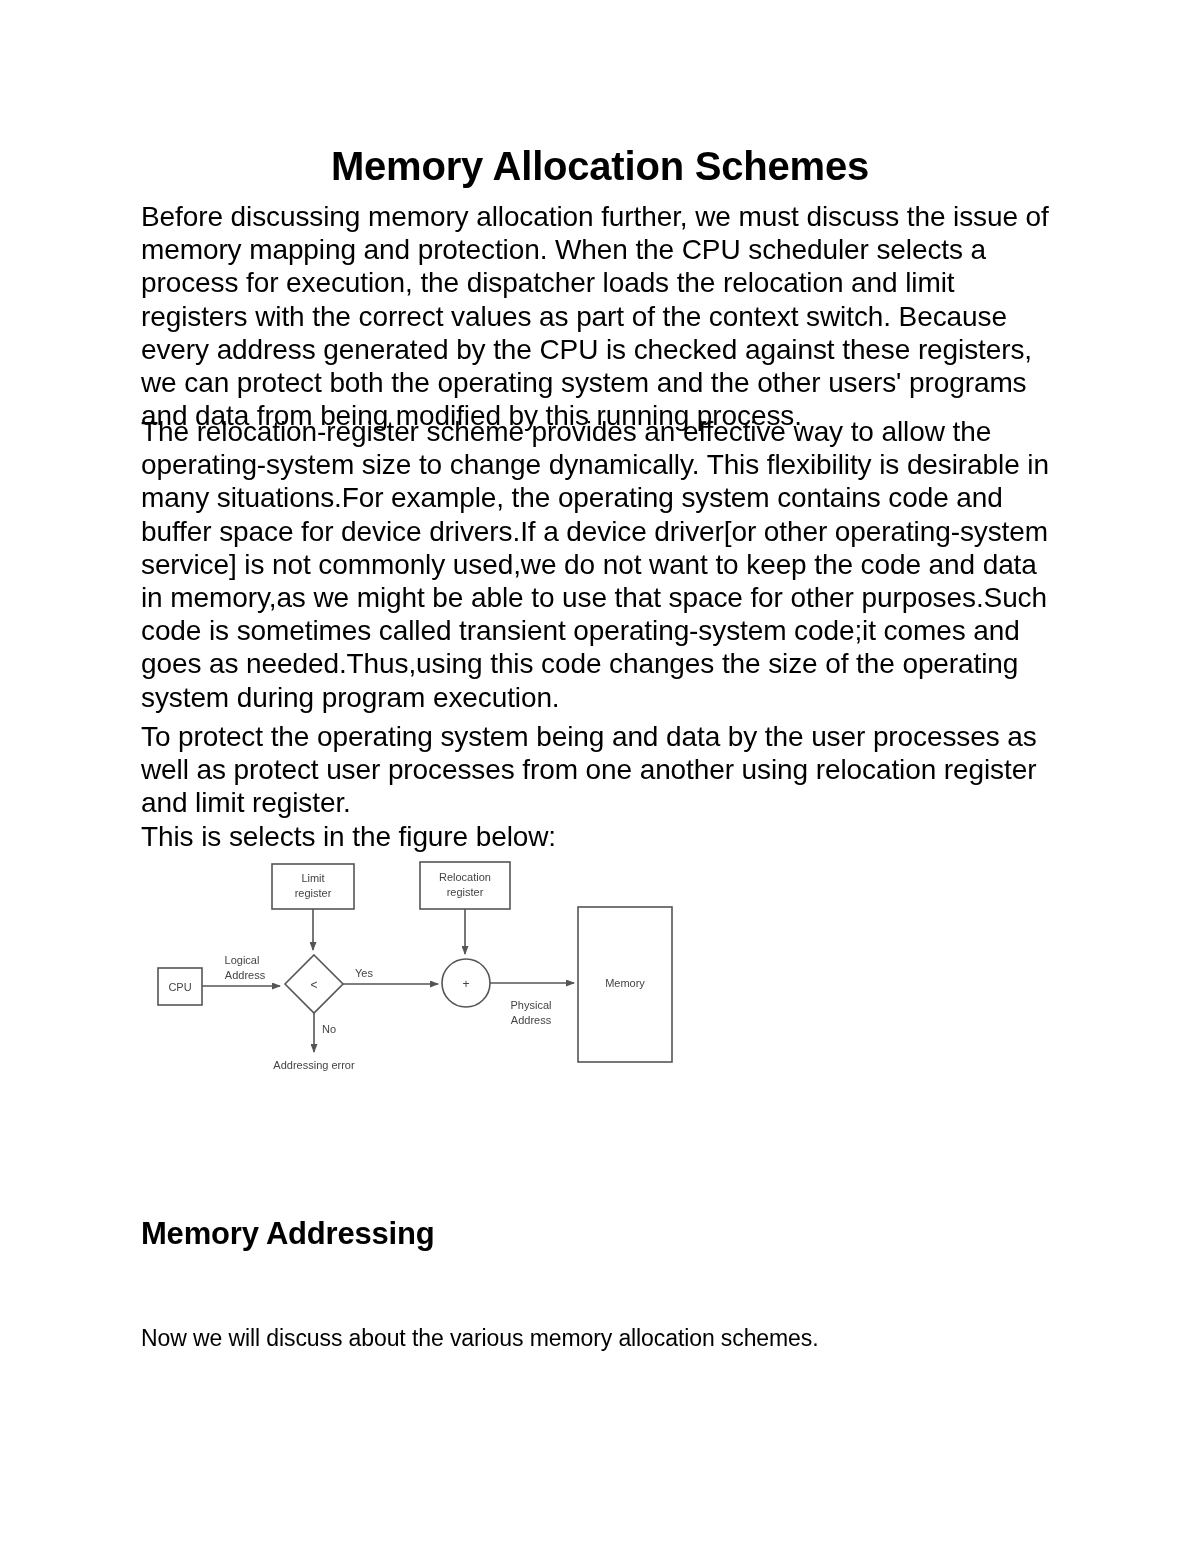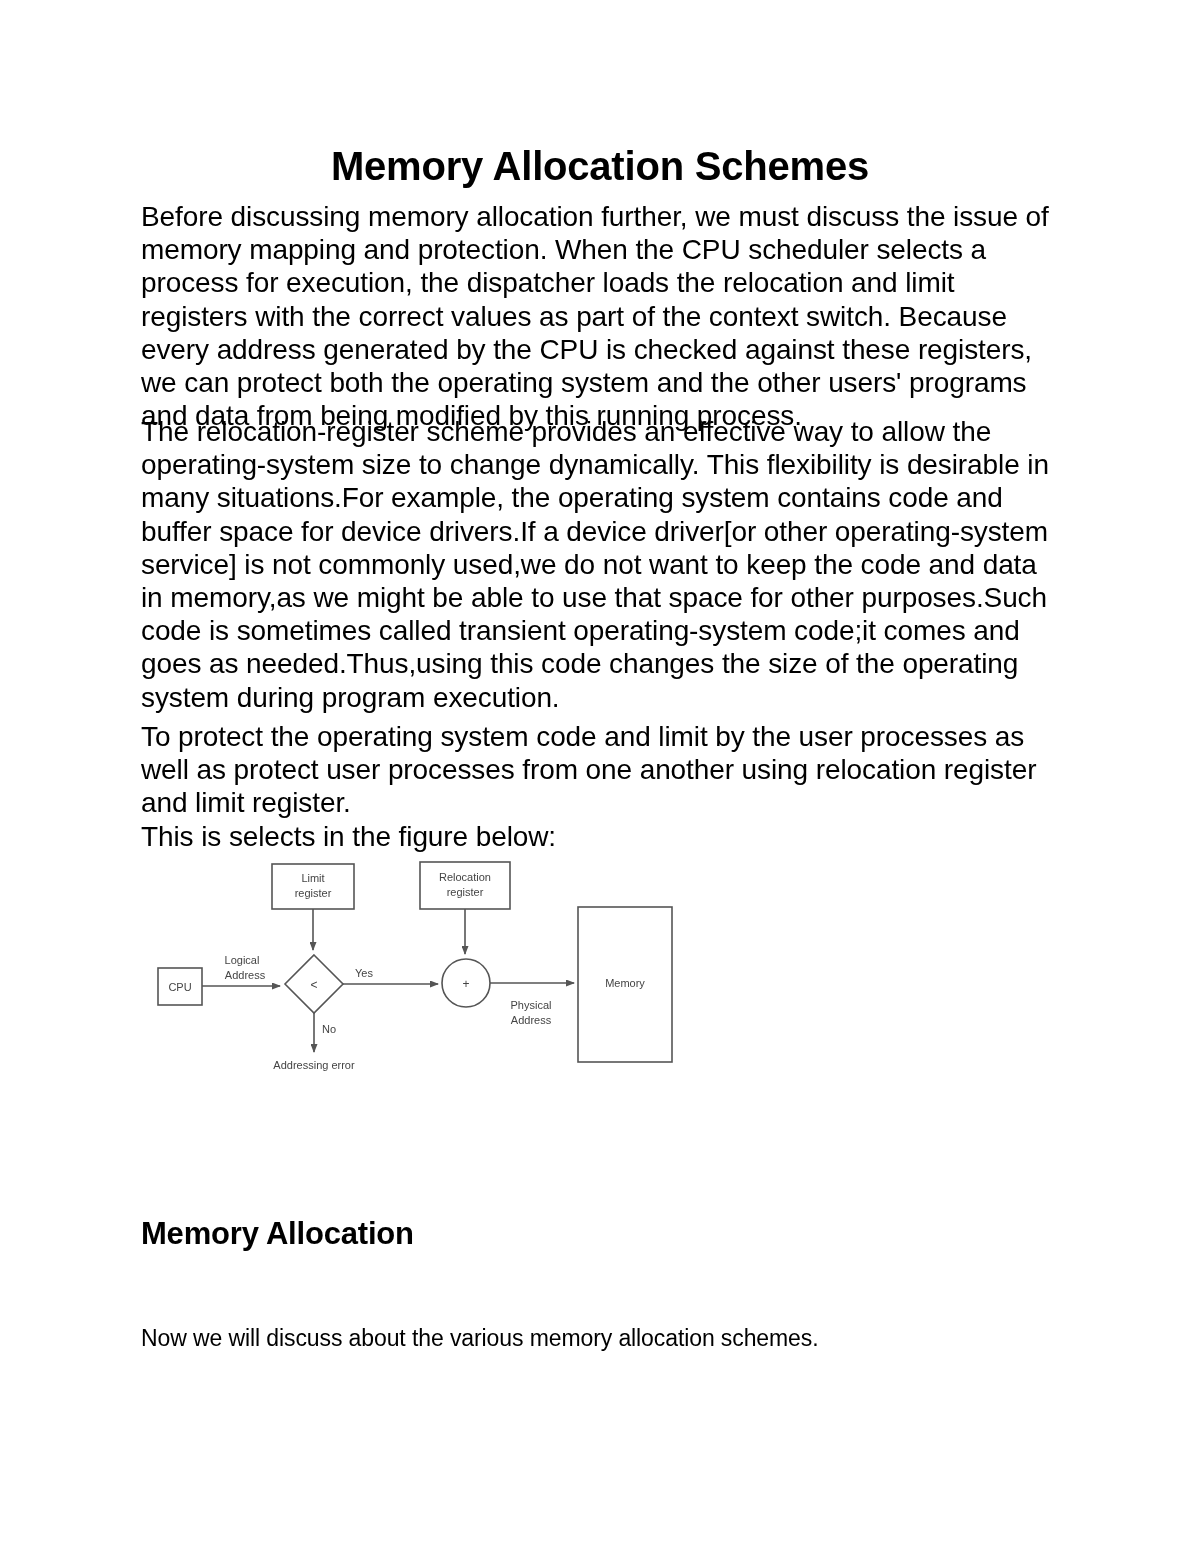--- a/index.html
+++ b/index.html
@@ -100,25 +100,25 @@
 
 <div class="page">
   <div class="content">
 
     <h1 class="doc-title">Memory Allocation Schemes</h1>
 
     <p class="para" id="para1">Before discussing memory allocation further, we must discuss the issue of memory mapping and protection. When the CPU scheduler selects a process for execution, the dispatcher loads the relocation and limit registers with the correct values as part of the context switch. Because every address generated by the CPU is checked against these registers, we can protect both the operating system and the other users' programs and data from being modified by this running process.</p>
 
     <p class="para" id="para2">The relocation-register scheme provides an effective way to allow the operating-system size to change dynamically. This flexibility is desirable in many situations.For example, the operating system contains code and buffer space for device drivers.If a device driver[or other operating-system service] is not commonly used,we do not want to keep the code and data in memory,as we might be able to use that space for other purposes.Such code is sometimes called transient operating-system code;it comes and goes as needed.Thus,using this code changes the size of the operating system during program execution.</p>
 
-    <p class="para" id="para3">To protect the operating system code and limit by the user processes as well as protect user processes from one another using relocation register and limit register.</p>
+    <p class="para" id="para3">To protect the operating system being and data by the user processes as well as protect user processes from one another using relocation register and limit register.</p>
 
     <p class="para" id="para4">This is selects in the figure below:</p>
 
-    <h2 class="section-title">Memory Allocation</h2>
+    <h2 class="section-title">Memory Addressing</h2>
 
     <p class="closing">Now we will discuss about the various memory allocation schemes.</p>
   </div>
 
   <div class="figure">
     <svg width="540" height="230" viewBox="0 0 540 230" xmlns="http://www.w3.org/2000/svg">
       <defs>
         <marker id="arrow" markerWidth="9" markerHeight="7" refX="8" refY="3.5" orient="auto" markerUnits="userSpaceOnUse">
           <path d="M0,0 L9,3.5 L0,7 z" fill="#555555"></path>
         </marker>

